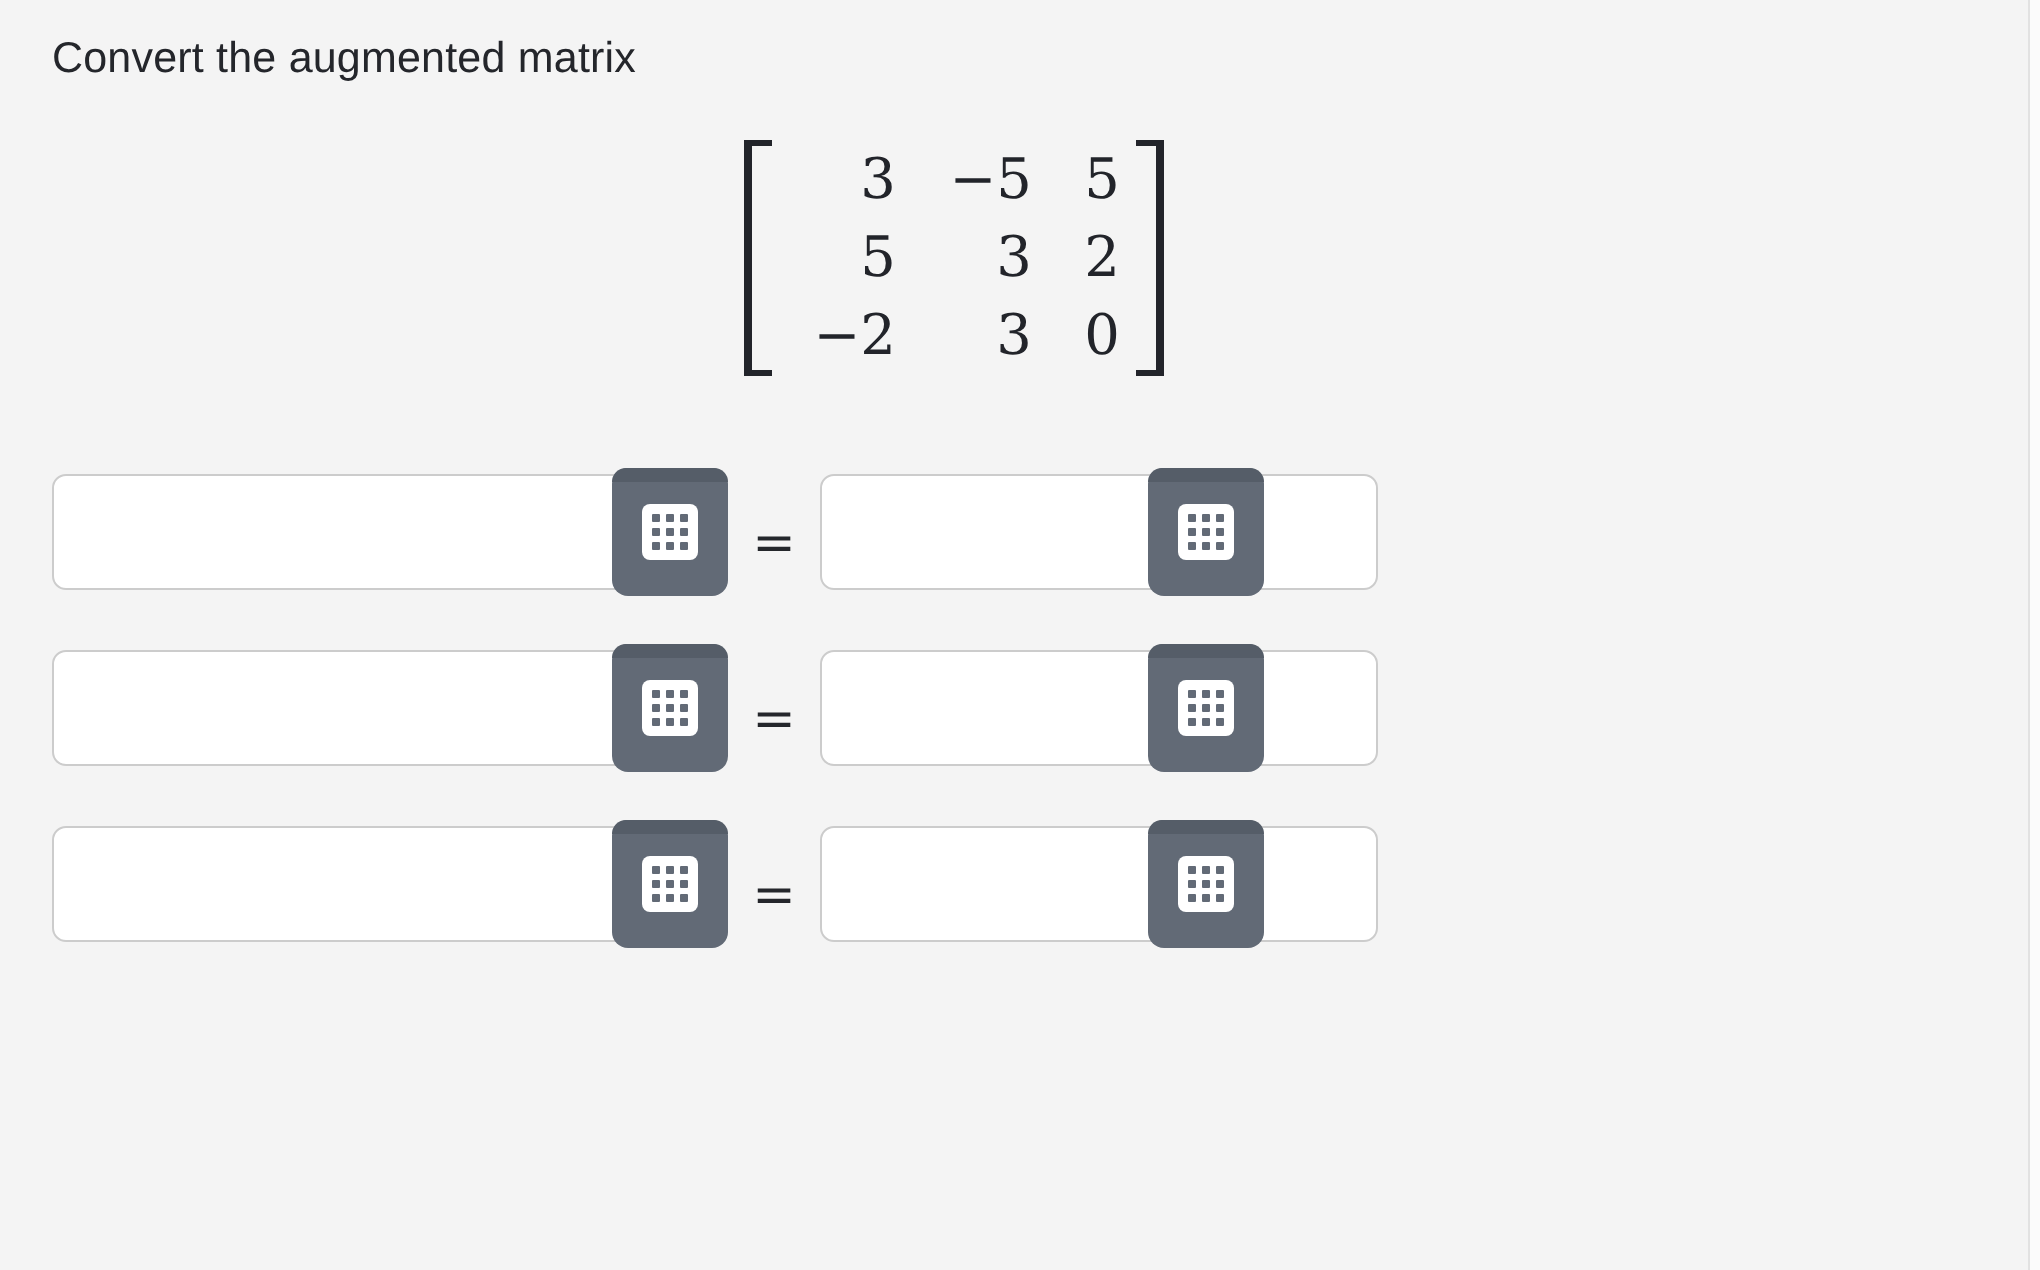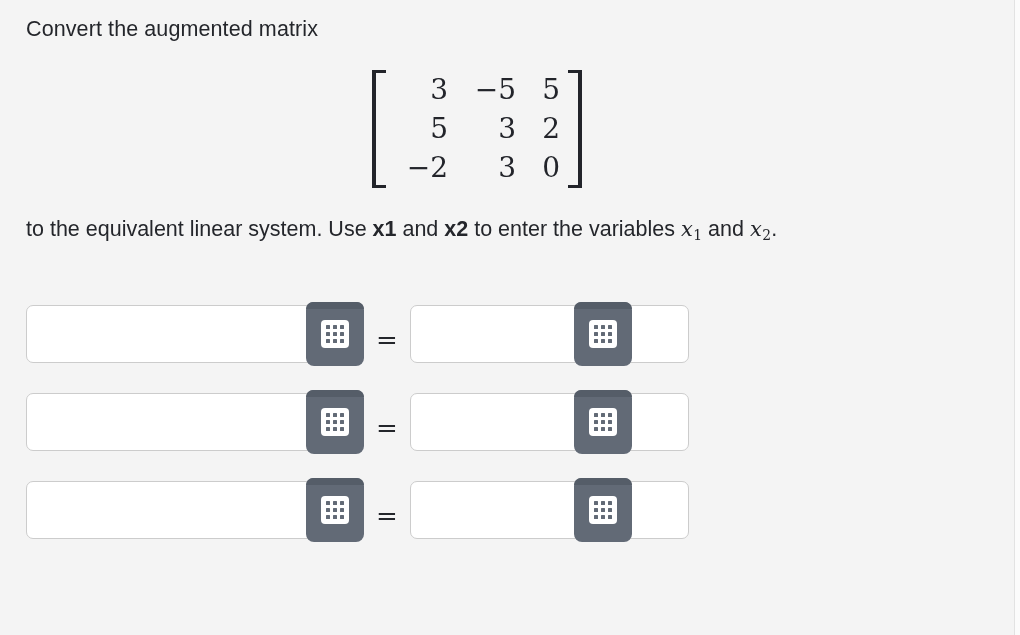--- a/index.html
+++ b/index.html
@@ -232,21 +232,20 @@
           <span class="matrix-cell col0">−2</span>
           <span class="matrix-cell col1">3</span>
           <span class="matrix-cell col2">0</span>
         </div>
 
       </div>
       <div class="bracket bracket-right"></div>
     </div>
   </div>
 
-  <p class="prompt-bottom"><span>to the equivalent linear system. Use </span><span class="bold-var">x1</span><span> and </span><span class="bold-var">x2</span><span> to enter the variables </span><span class="mvar"><span>x</span><sub>1</sub></span><span> and </span><span class="mvar"><span>x</span><sub>2</sub></span><span>.</span></p>
 
   <div class="answers">
 
     <div class="answer-row">
       <div class="field-group left">
         <input class="math-input" type="text" value="" style="">
         <button class="keypad-btn">
           <span class="keypad-icon">
             <i></i>
               <i></i>

